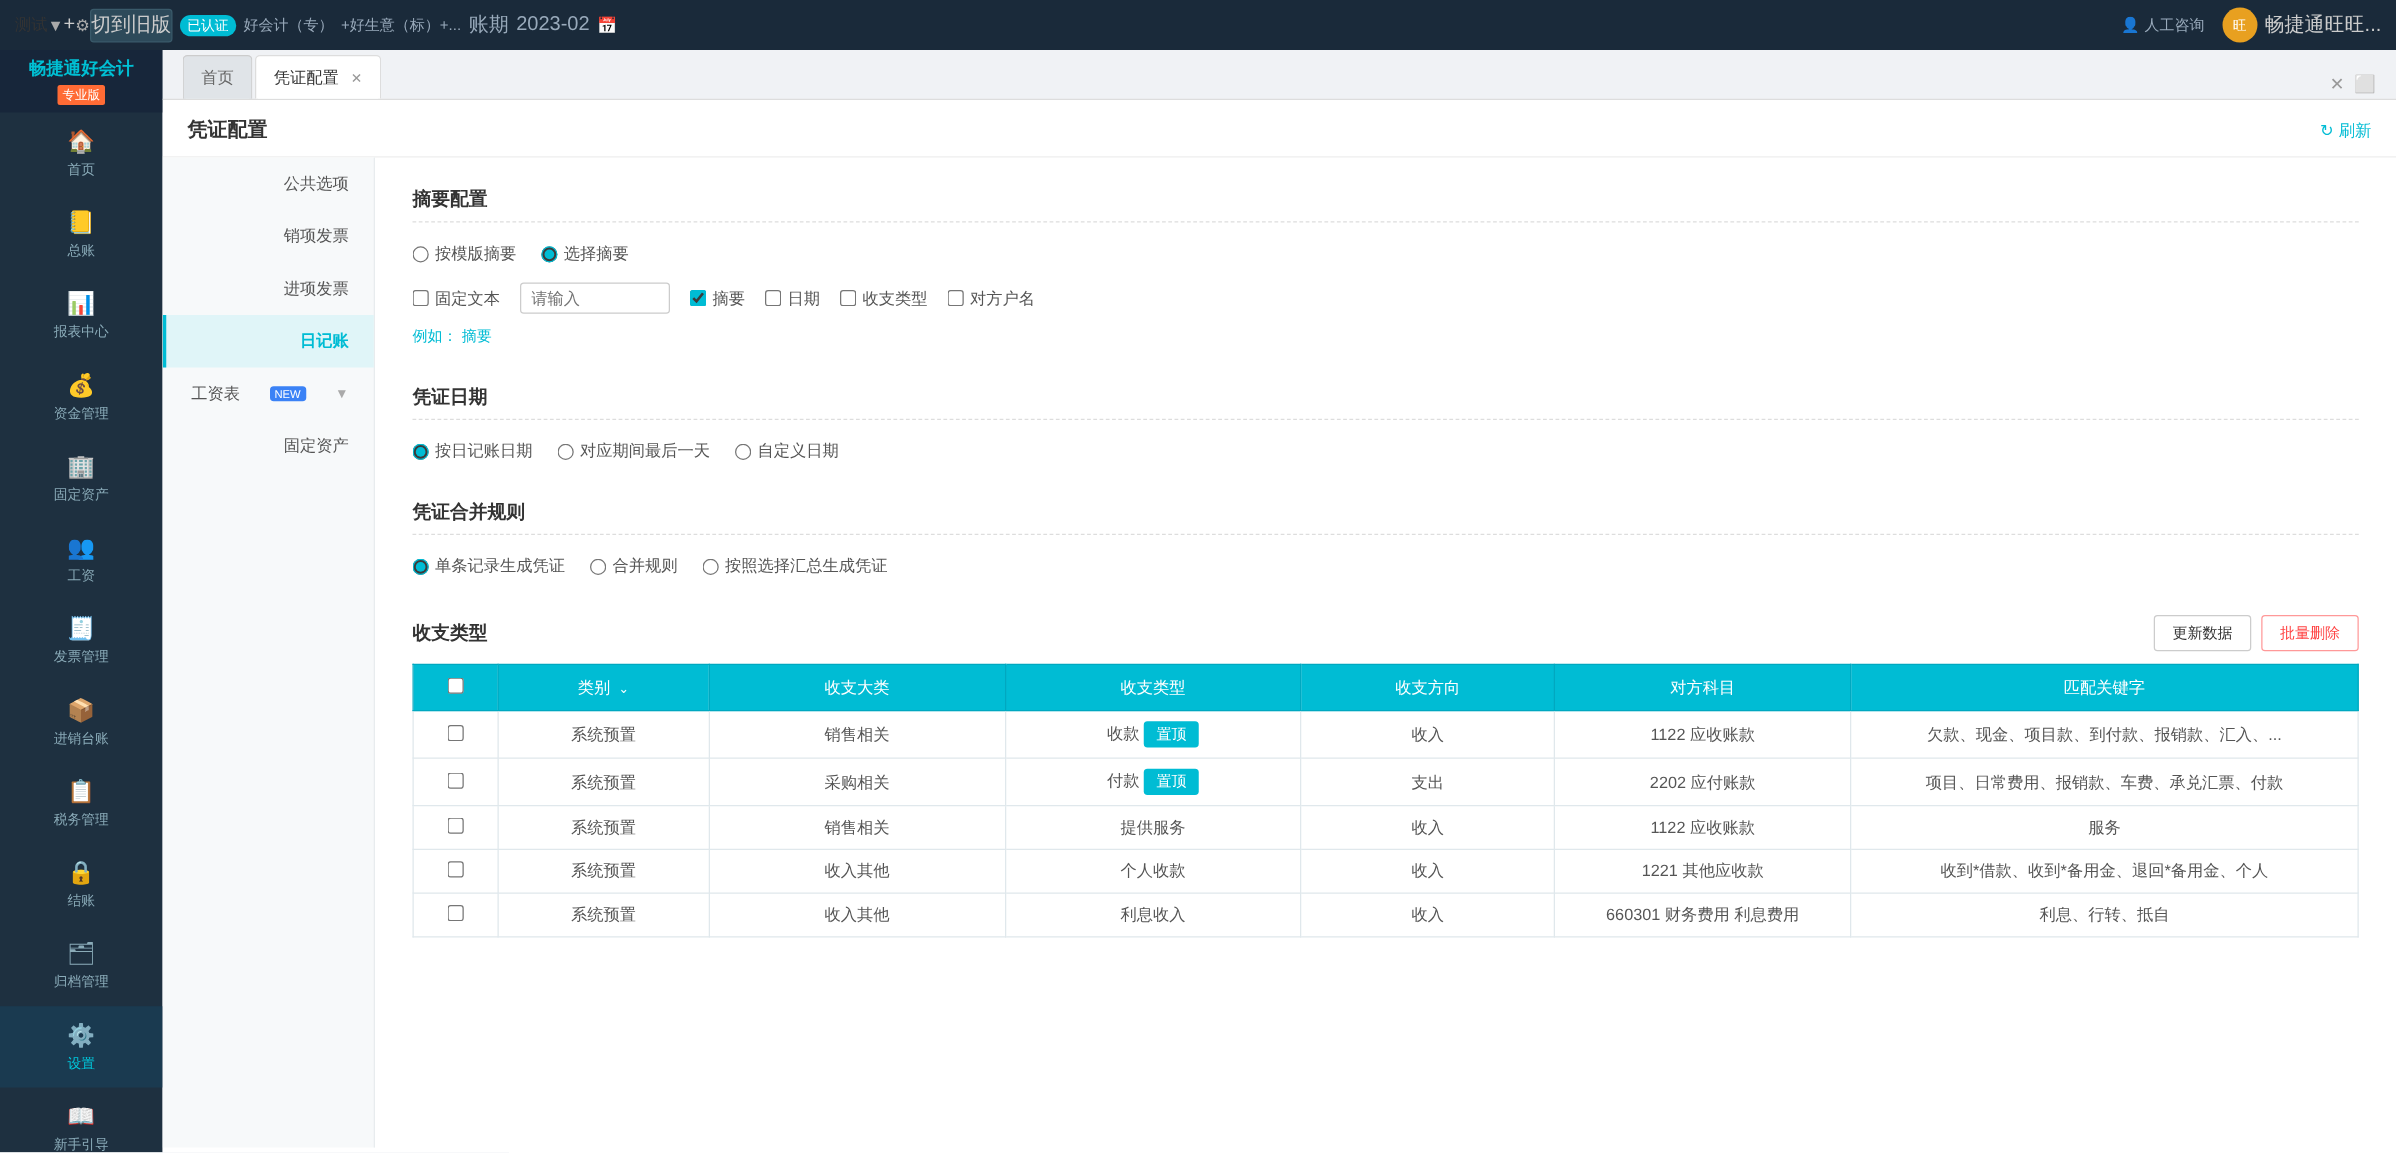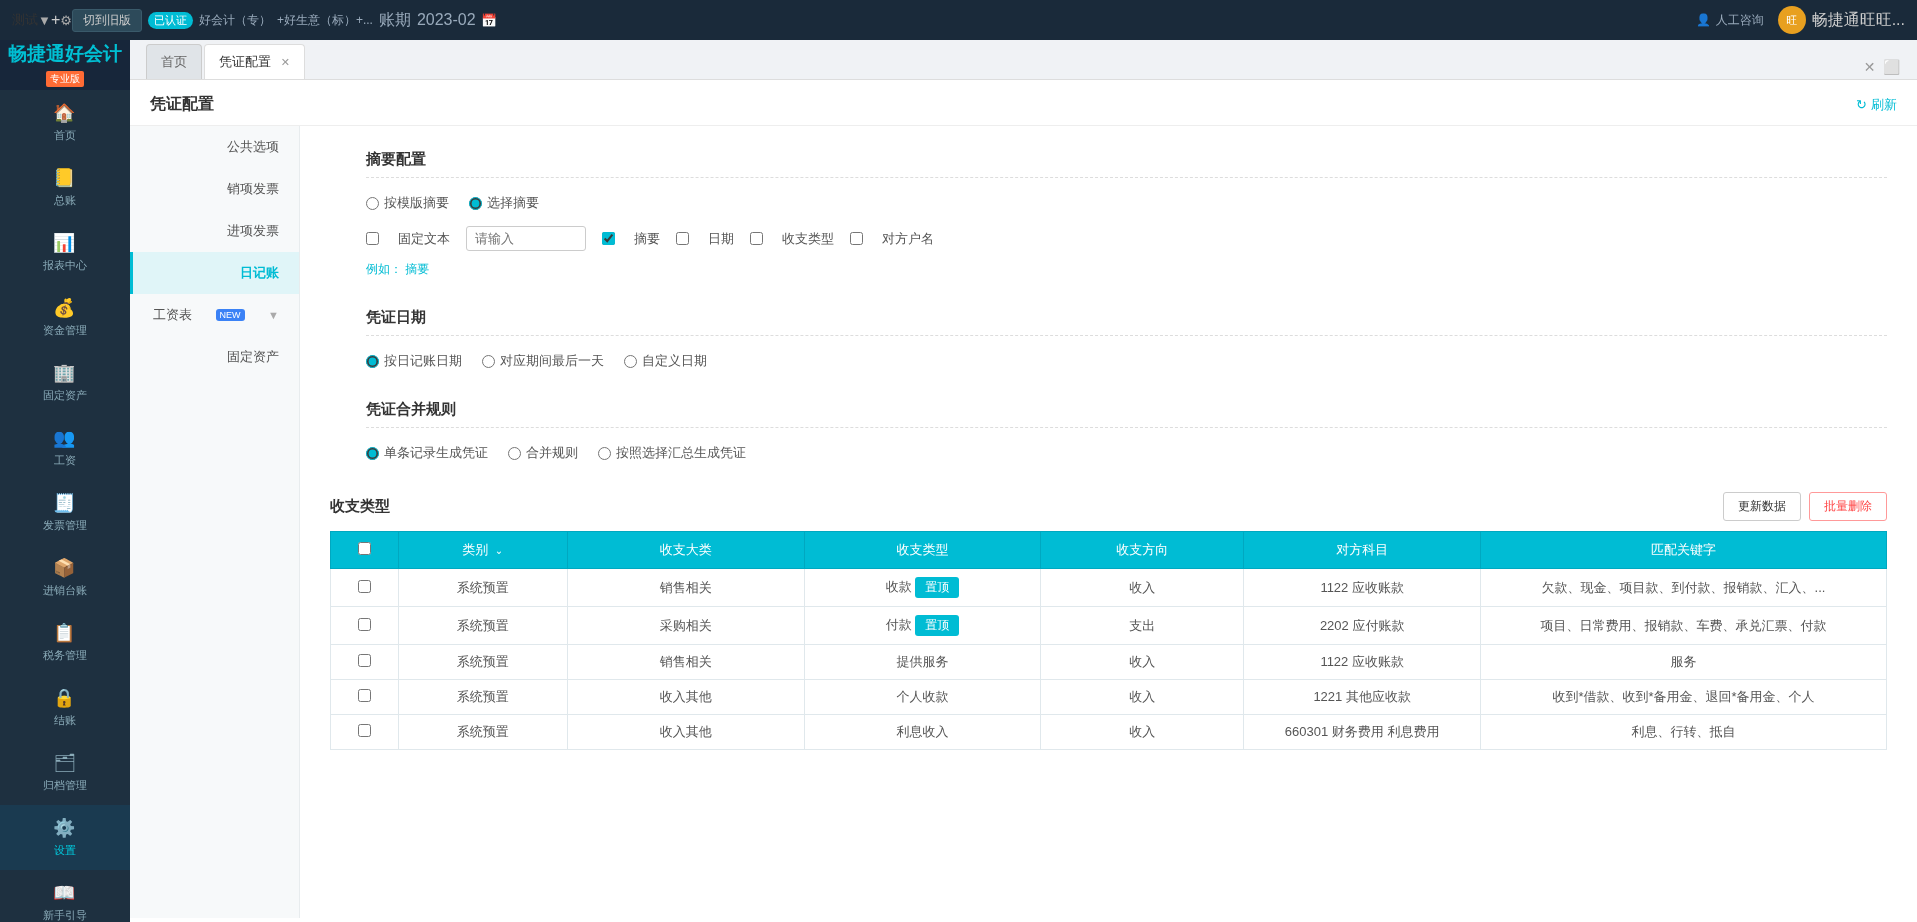--- a/index.html
+++ b/index.html
@@ -1,37 +1,37 @@
 <!DOCTYPE html>
 <html><head>
   <meta charset="utf-8">
   <style>
     * { box-sizing: border-box; margin: 0; padding: 0; }
     body { font-family: 'Microsoft YaHei', Arial, sans-serif; font-size: 13px; background: #f0f2f5; color: #333; height: 922px; overflow: hidden; display: flex; flex-direction: column; }
 
     
     .top-bar { height: 40px; background: #1a2a3a; display: flex; align-items: center; padding: 0 12px; flex-shrink: 0; }
-    .top-bar-switch-btn { background: #2d4a5a; color: #ccc; border: 1px solid #3a5a6a; padding: 2px 10px; border-radius: 3px; font-size: 12px; cursor: pointer; }
+    .top-bar-switch-btn { background: #2d4a5a; color: #ccc; border: 1px solid #3a5a6a; padding: 2px 0; border-radius: 3px; font-size: 16px; cursor: pointer; }
     .top-bar-status { display: flex; align-items: center; gap: 6px; margin-left: 6px; }
     .status-badge { background: #00bcd4; color: white; padding: 1px 6px; border-radius: 10px; font-size: 11px; }
     .top-bar-text { color: #9ab; font-size: 12px; }
     .top-bar-period { color: #9ab; font-size: 16px; }
     .top-bar-right { margin-left: auto; display: flex; align-items: center; gap: 14px; }
     .top-bar-help { color: #9ab; font-size: 12px; cursor: pointer; display: flex; align-items: center; gap: 4px; }
     .top-bar-user { display: flex; align-items: center; gap: 6px; cursor: pointer; }
     .user-avatar { width: 28px; height: 28px; border-radius: 50%; background: #e8a020; display: flex; align-items: center; justify-content: center; color: white; font-size: 11px; }
     .user-name { color: #ccc; font-size: 16px; }
 
     
     .main-layout { display: flex; flex: 1; overflow: hidden; }
 
     
     .sidebar { width: 130px; background: #1e3040; display: flex; flex-direction: column; flex-shrink: 0; }
     .sidebar-logo { height: 50px; background: #17263a; display: flex; align-items: center; justify-content: center; padding: 8px; }
-    .sidebar-logo-text { color: #00c0d4; font-size: 19px; font-weight: bold; text-align: center; line-height: 1.2; }
+    .sidebar-logo-text { color: #00c0d4; font-size: 14px; font-weight: bold; text-align: center; line-height: 1.2; }
     .sidebar-logo-sub { color: #ff6b35; font-size: 10px; background: #ff6b35; color: white; padding: 1px 4px; border-radius: 2px; margin-top: 2px; display: inline-block; }
     .sidebar-item { display: flex; flex-direction: column; align-items: center; padding: 12px 8px; cursor: pointer; color: #8aabb8; font-size: 12px; gap: 4px; transition: background 0.2s; }
     .sidebar-item.active { background: #1a3a50; color: #00c8dc; }
     .sidebar-icon { font-size: 18px; }
     .sidebar-label { font-size: 11px; }
 
     
     .content-area { flex: 1; display: flex; flex-direction: column; overflow: hidden; }
 
     
@@ -56,29 +56,29 @@
     
     .left-nav { width: 170px; background: #f7f9fa; border-right: 1px solid #e8ecee; flex-shrink: 0; text-align: right; }
     .left-nav-item { padding: 12px 20px; font-size: 13px; color: #555; cursor: pointer; border-left: 3px solid transparent; }
     .left-nav-item.active { background: #e0f5f8; color: #00bcd4; border-left-color: #00bcd4; font-weight: bold; }
     .left-nav-item-row { display: flex; align-items: center; justify-content: space-between; }
     .new-badge { background: #3b82f6; color: white; font-size: 9px; padding: 1px 4px; border-radius: 3px; margin-left: 0; }
 
     
     .right-config { flex: 1; padding: 24px 30px; overflow-y: auto; }
 
-    .section { margin-bottom: 30px; margin-left: 36px; }
+    .section { margin-bottom: 30px; }
     .section-title { font-size: 15px; font-weight: bold; color: #333; margin-bottom: 16px; padding-bottom: 8px; border-bottom: 1px dashed #ddd; }
 
     .radio-group { display: flex; align-items: center; gap: 20px; margin-bottom: 14px; }
     .radio-label { display: flex; align-items: center; gap: 5px; cursor: pointer; font-size: 13px; color: #555; }
     .radio-input { accent-color: #00bcd4; cursor: pointer; }
 
     .checkbox-row { display: flex; align-items: center; gap: 16px; margin-top: 8px; }
-    .checkbox-label { display: flex; align-items: center; gap: 19px; font-size: 13px; color: #555; cursor: pointer; }
+    .checkbox-label { display: flex; align-items: center; gap: 5px; font-size: 13px; color: #555; cursor: pointer; }
     .checkbox-input { accent-color: #00bcd4; cursor: pointer; }
     .text-input { border: 1px solid #ccc; border-radius: 3px; padding: 4px 8px; font-size: 13px; width: 120px; color: #999; }
 
     .example-text { color: #00bcd4; font-size: 12px; margin-top: 10px; }
 
     
     .table-section { margin-top: 10px; }
     .table-section-header { display: flex; align-items: center; justify-content: space-between; margin-bottom: 10px; }
     .table-section-title { font-size: 15px; font-weight: bold; color: #333; }
     .table-btn-group { display: flex; gap: 8px; }

